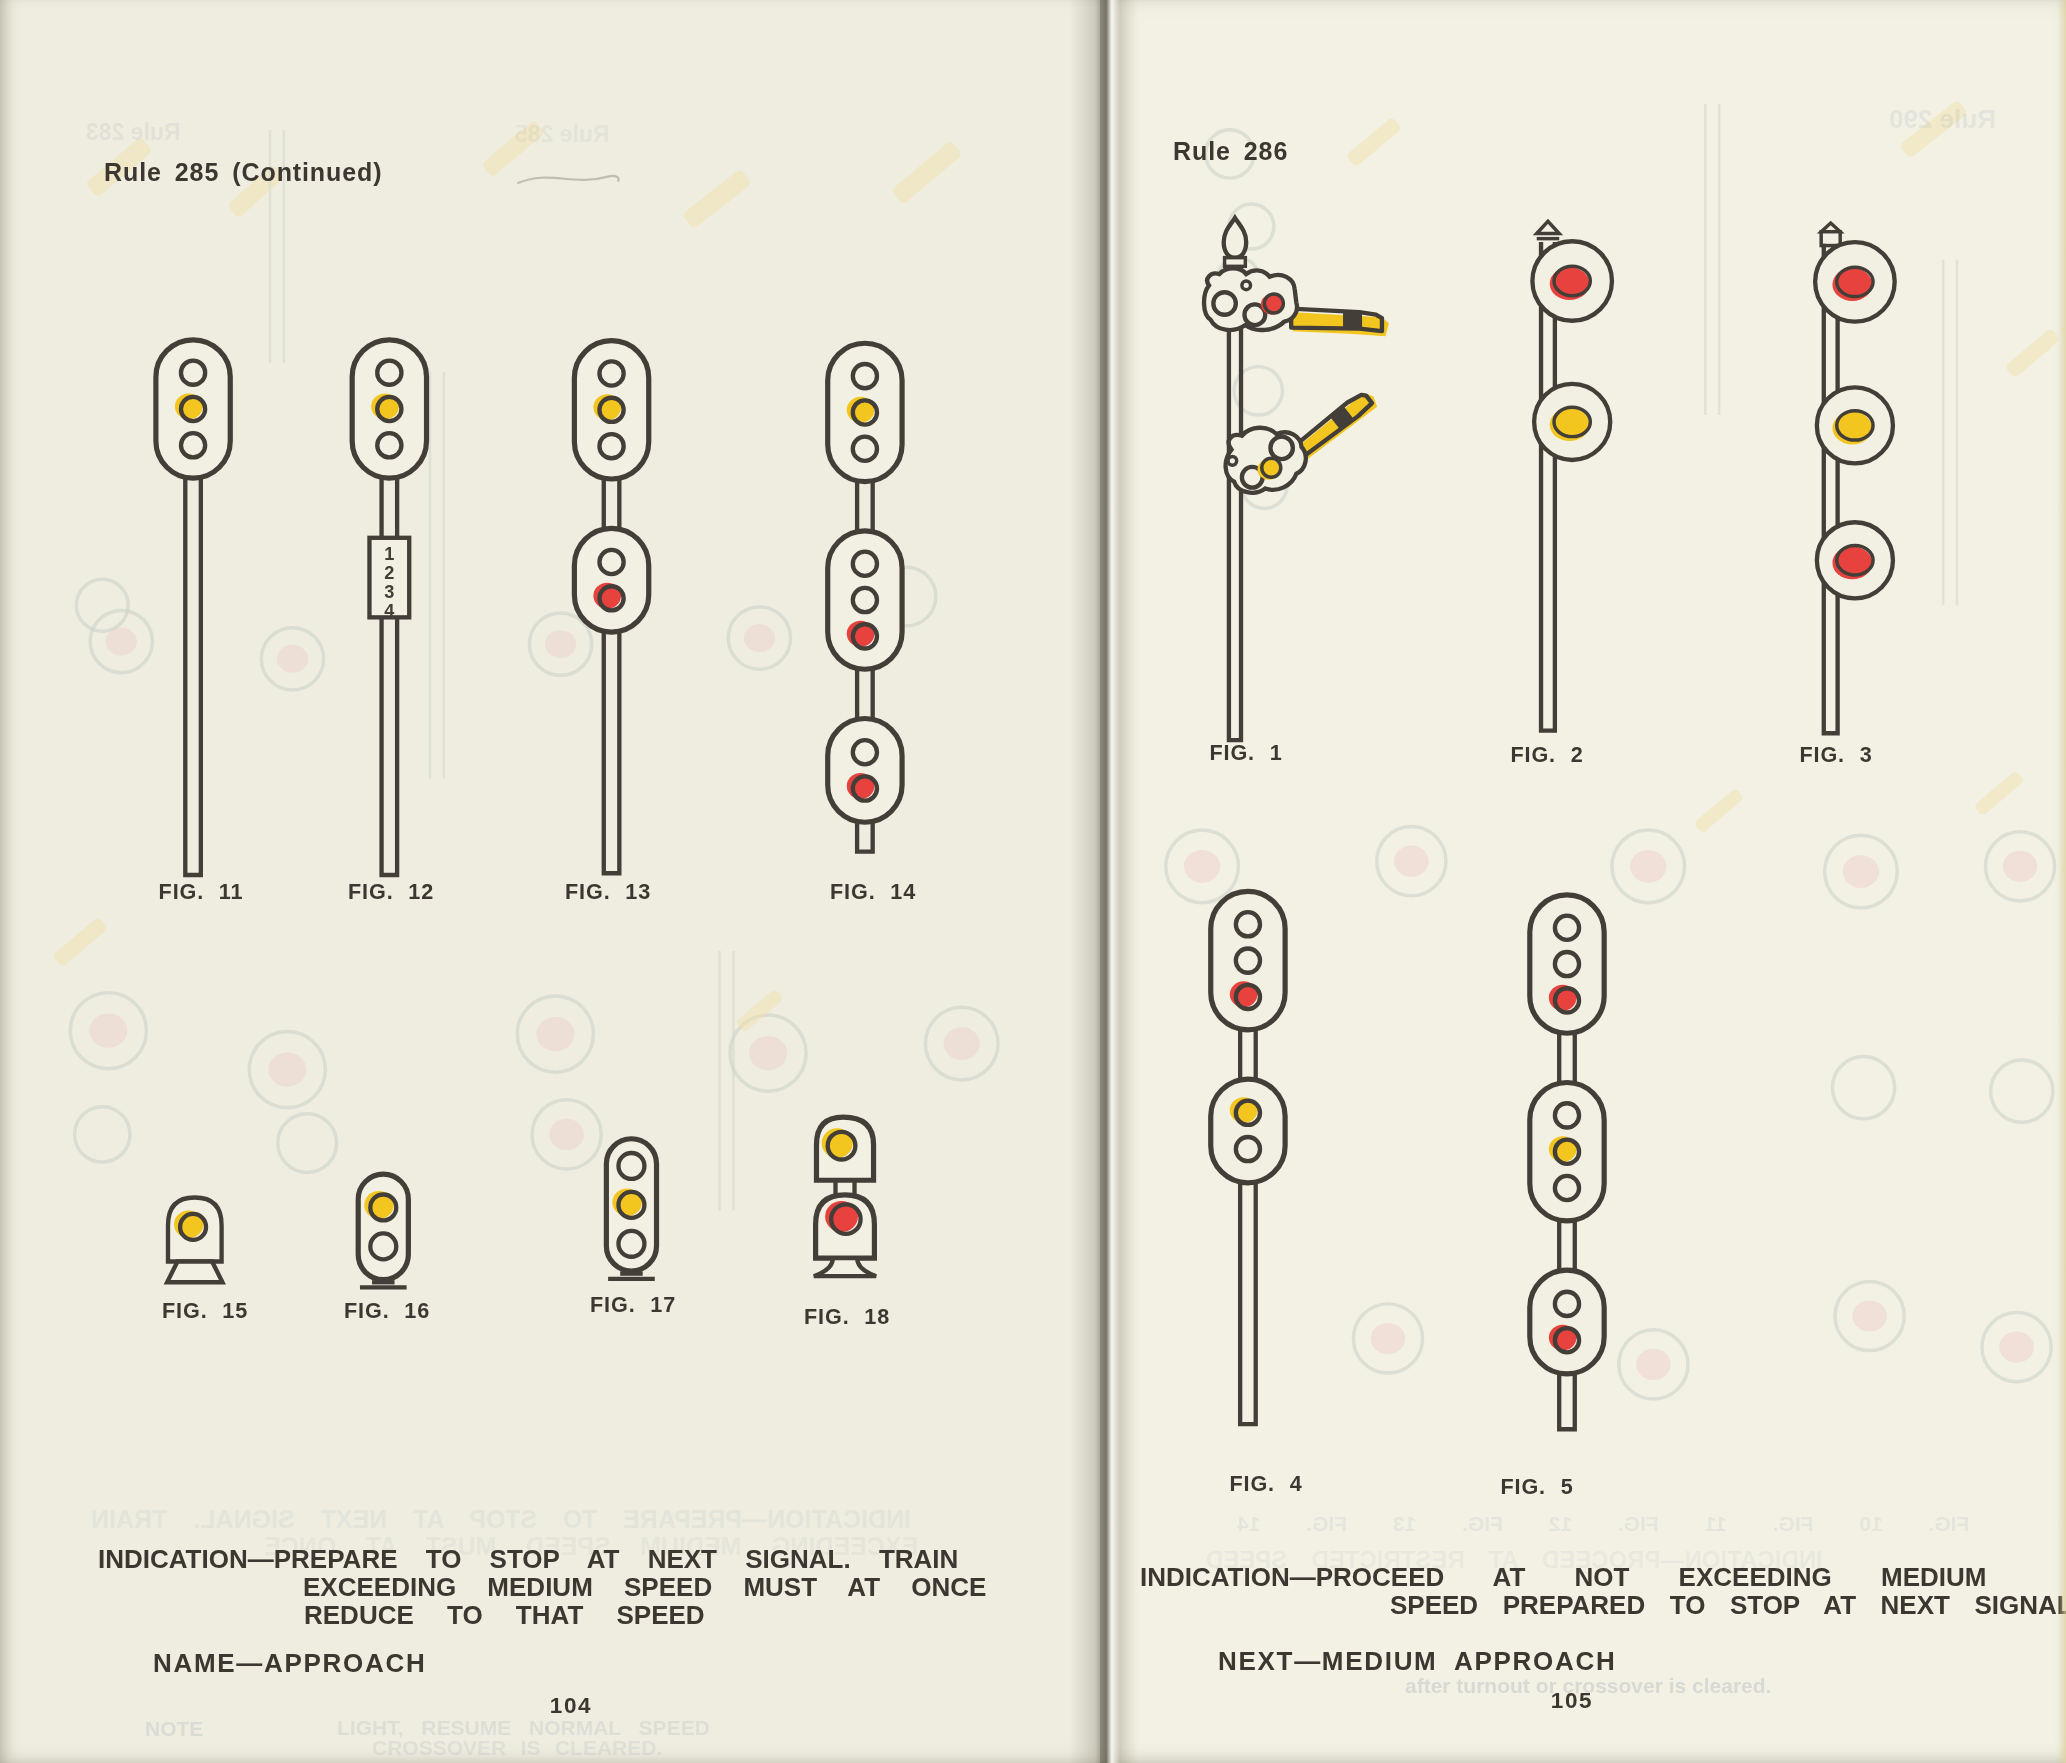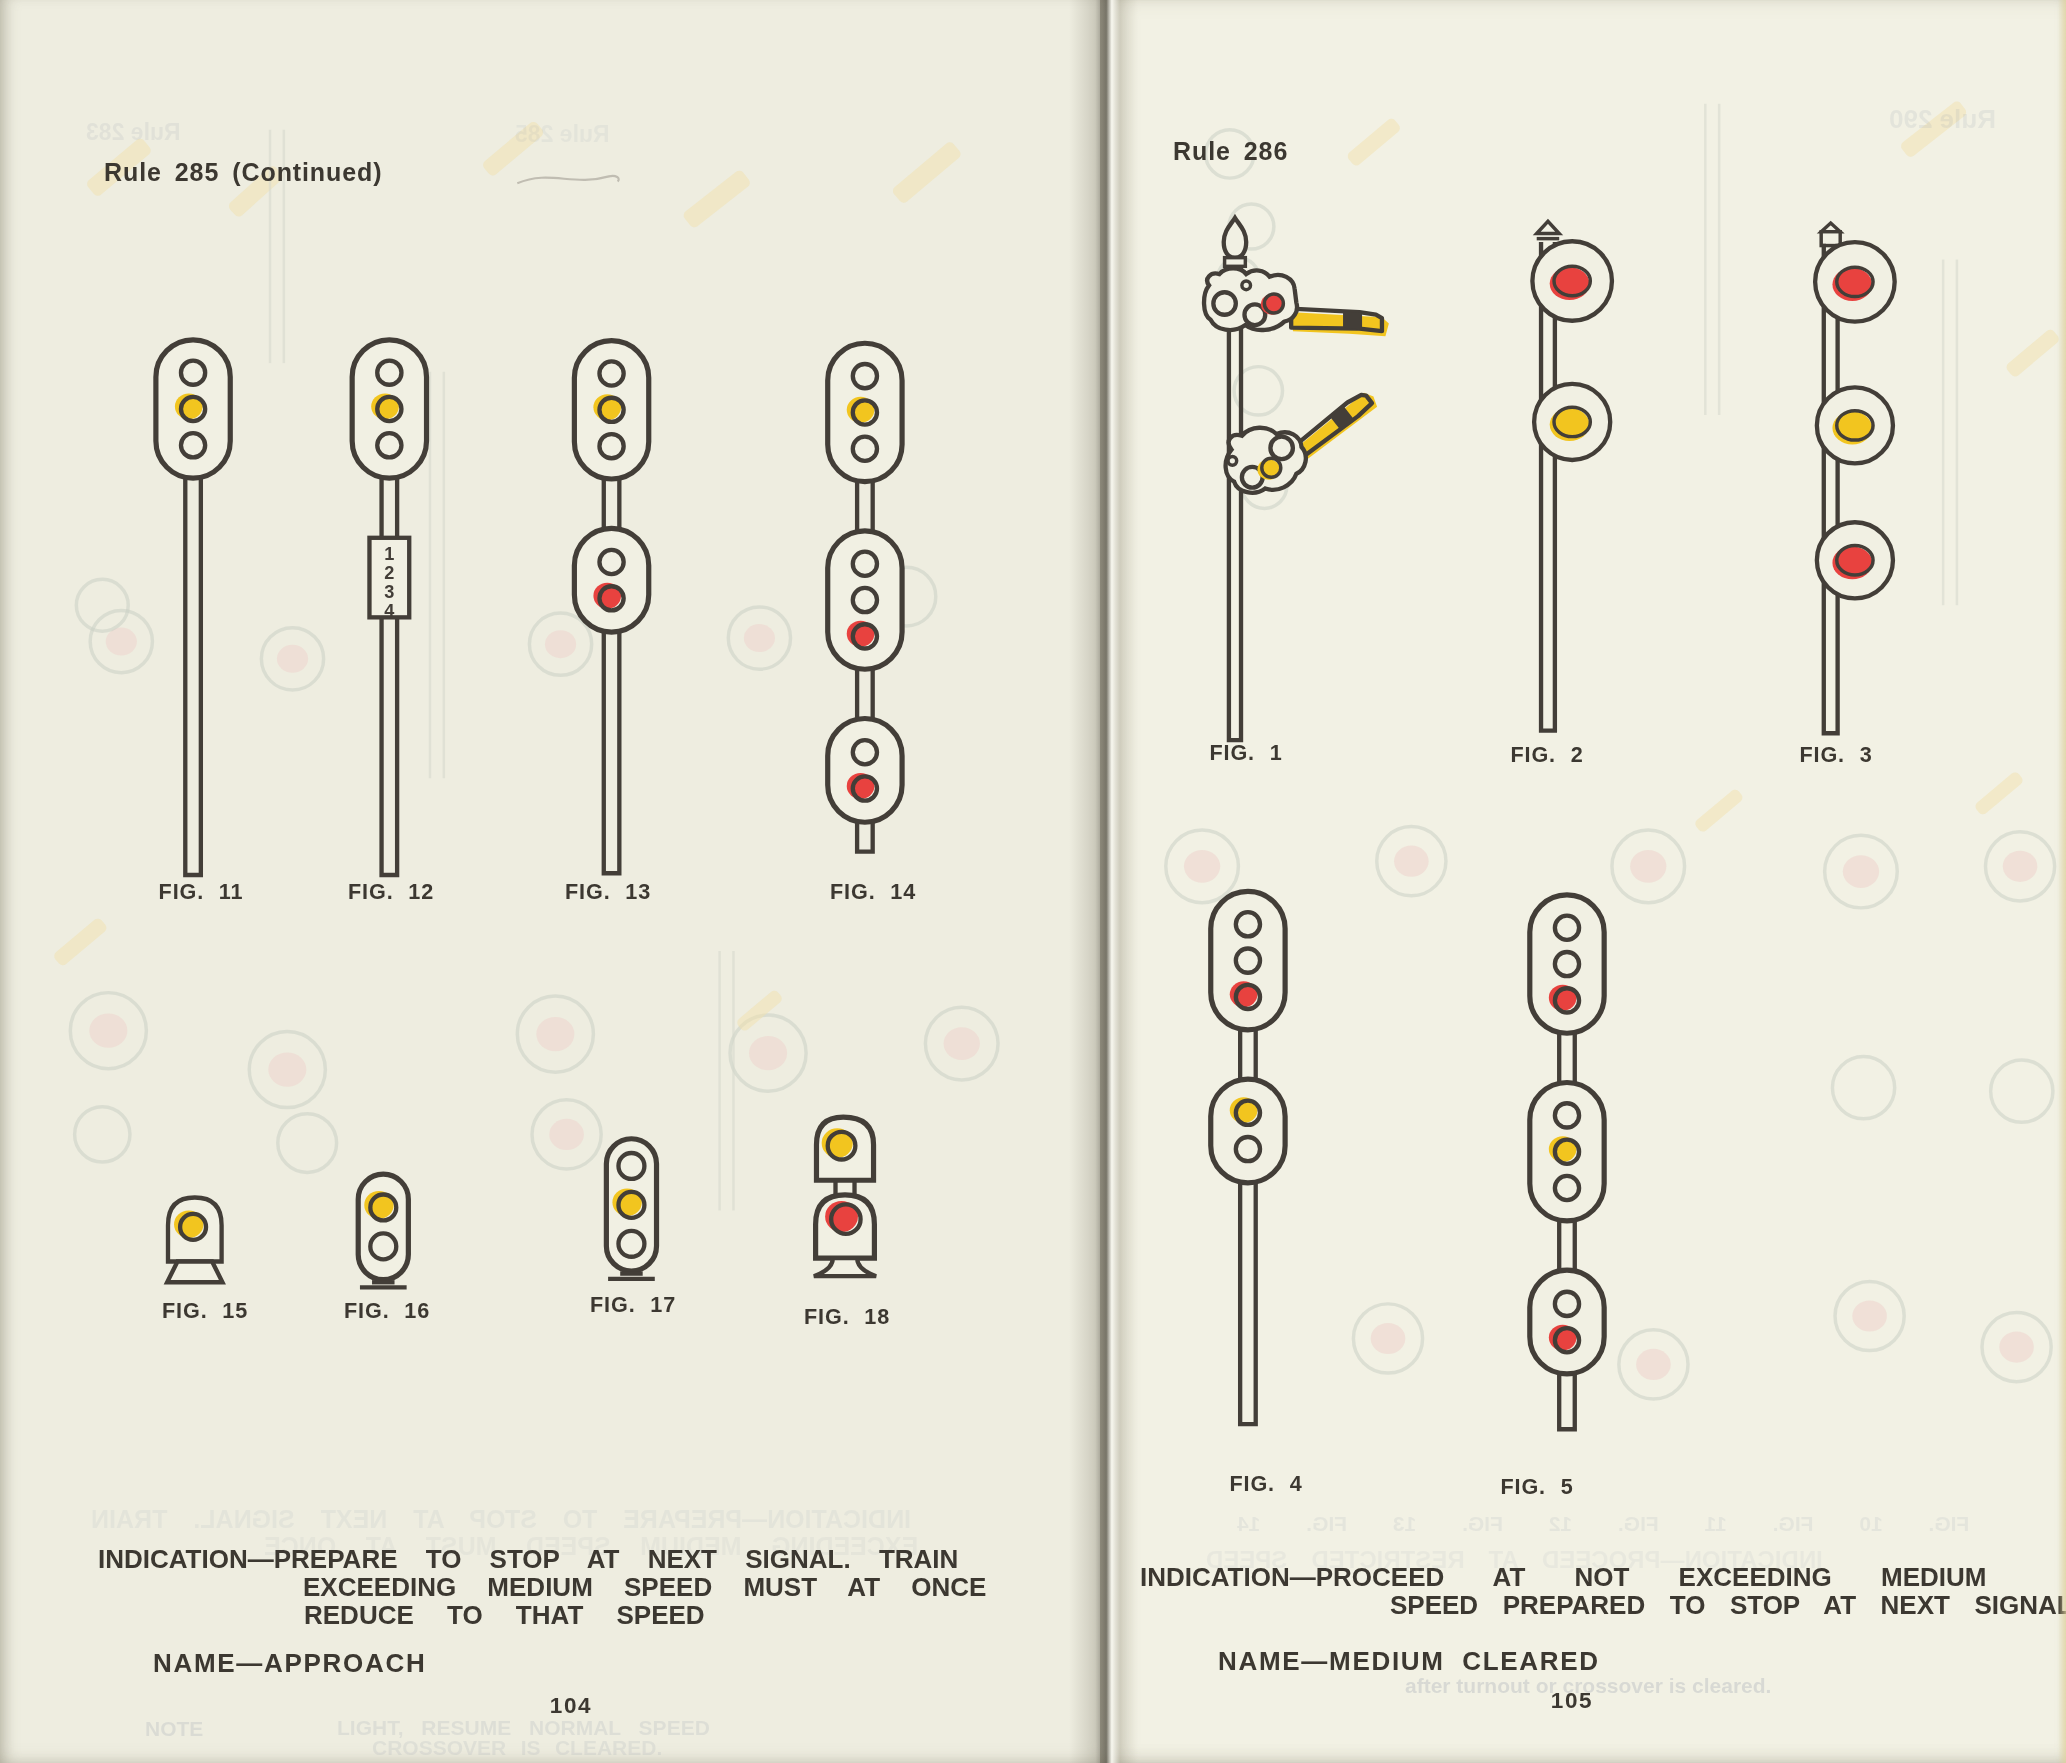--- a/index.html
+++ b/index.html
@@ -315,18 +315,18 @@
 <div class="txt cap" style="left:1537px;top:1474px;">FIG. 5</div>
 
 <div class="txt ind" style="left:98px;top:1544px;word-spacing:21px;">INDICATION—PREPARE TO STOP AT NEXT SIGNAL. TRAIN</div>
 <div class="txt ind" style="left:303px;top:1572px;word-spacing:24px;">EXCEEDING MEDIUM SPEED MUST AT ONCE</div>
 <div class="txt ind" style="left:304px;top:1600px;word-spacing:26px;">REDUCE TO THAT SPEED</div>
 <div class="txt ind" style="left:153px;top:1648px;letter-spacing:1.7px;word-spacing:8.6px;">NAME—APPROACH</div>
 <div class="txt pgnum" style="left:571px;top:1693px;">104</div>
 
 <div class="txt ind" style="left:1140px;top:1562px;word-spacing:42px;">INDICATION—PROCEED AT NOT EXCEEDING MEDIUM</div>
 <div class="txt ind" style="left:1390px;top:1590px;word-spacing:17.3px;">SPEED PREPARED TO STOP AT NEXT SIGNAL</div>
-<div class="txt ind" style="left:1218px;top:1646px;letter-spacing:1.7px;word-spacing:8.6px;">NAME—MEDIUM CLEARED</div>
+<div class="txt ind" style="left:1218px;top:1646px;letter-spacing:1.7px;word-spacing:8.6px;">NEXT—MEDIUM APPROACH</div>
 <div class="txt pgnum" style="left:1572px;top:1688px;">105</div>
 
 <div id="spine"></div>
 <div id="right-edge"></div>
 
 
 </body></html>

